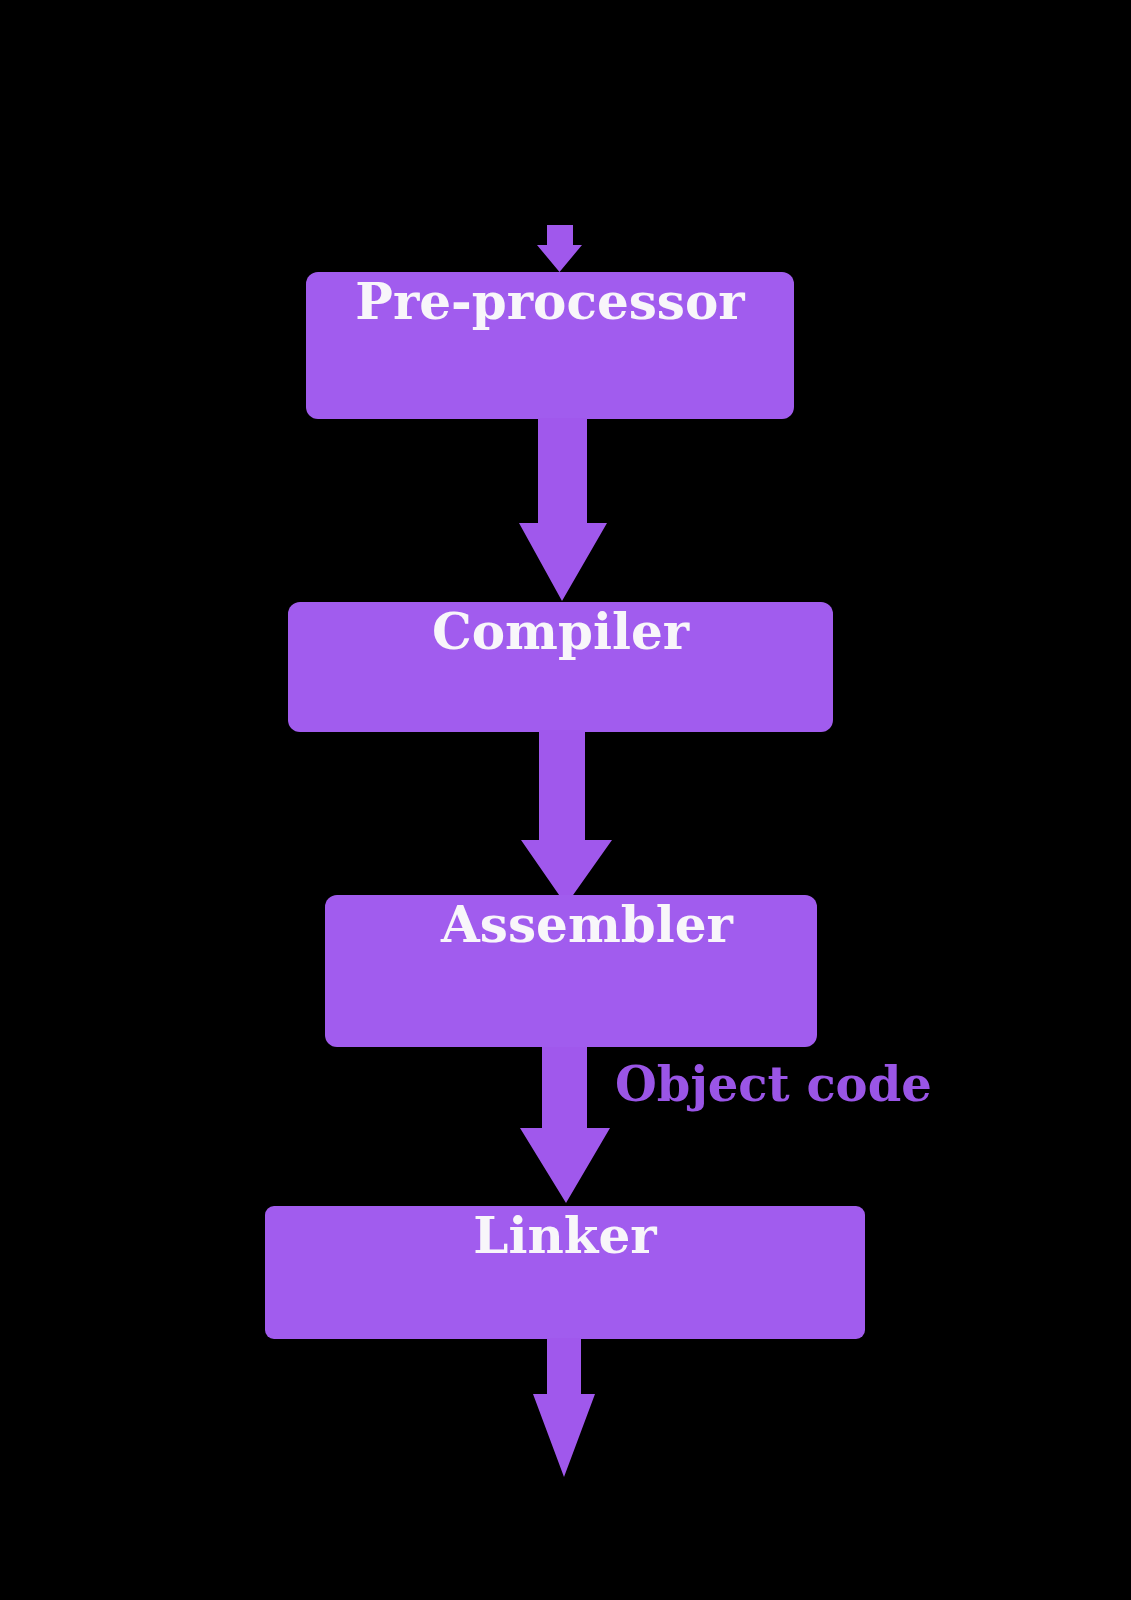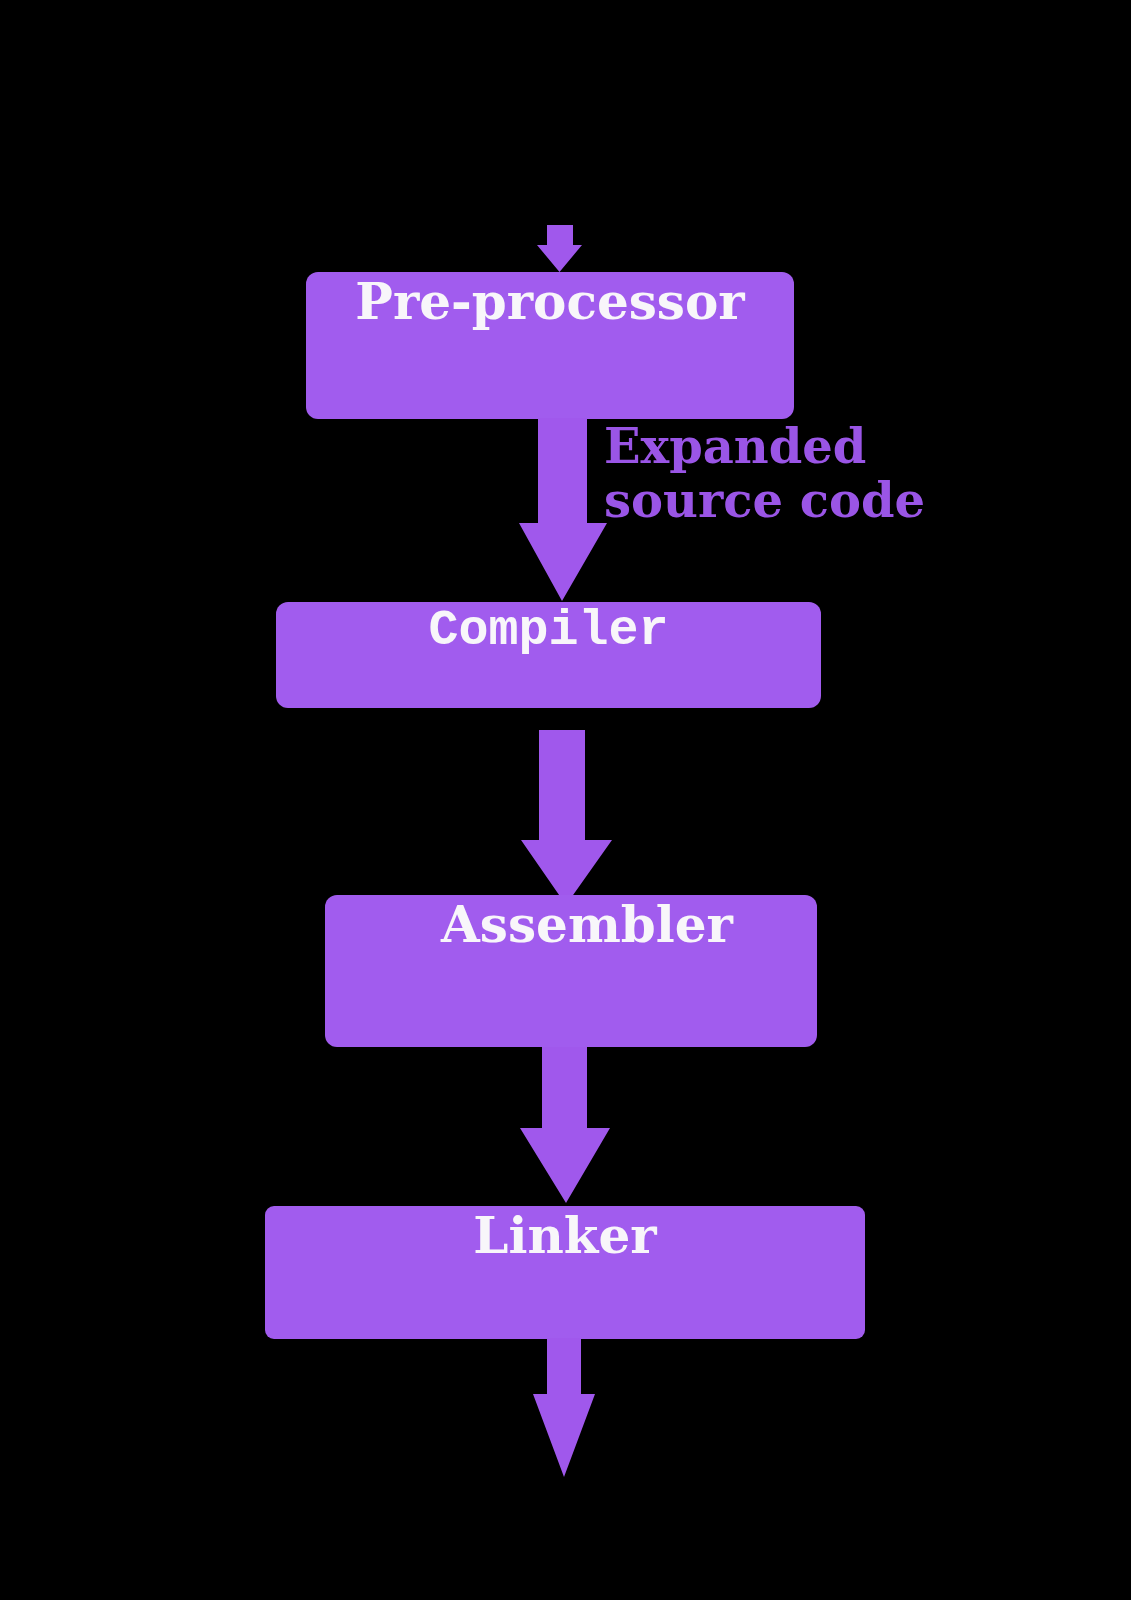--- a/index.html
+++ b/index.html
@@ -31,21 +31,21 @@
     white-space:nowrap;
   }
   .arrow{position:absolute;color:var(--arrow,#a058ec);display:block;}
 
   
   .lbl-source   {left:427px; top:184px;}
   .arrow-a      {left:537px; top:225px;}
   .box-pre      {left:306px; top:272px; width:488px; height:147px;}
   .arrow-b      {left:519px; top:418px;}
   .lbl-expanded {left:604px; top:420px; width:440px;}
-  .box-compiler {left:276px; top:602px; width:545px; height:106px;font-family:Liberation Mono, monospace;}
+  .box-compiler {left:288px; top:602px; width:545px; height:130px;}
   .arrow-c      {left:521px; top:730px;}
   .lbl-assembly {left:612px; top:740px;}
   .box-assembler{left:325px; top:895px; width:460px; height:152px;padding-left:32px;}
   .arrow-d      {left:520px; top:1047px;}
   .lbl-object   {left:615px; top:1058px;}
   .box-linker   {left:265px; top:1206px; width:600px; height:133px;border-radius:9px;}
   .arrow-e      {left:533px; top:1338px;}
   .lbl-exec     {left:391px; top:1462px;}
 </style>
 </head>
@@ -59,39 +59,39 @@
   </svg>
 
   <div class="node box-pre">
     <span class="node-label">Pre-processor</span>
   </div>
 
   <svg class="arrow arrow-b" width="88" height="183" viewBox="0 0 88 183">
     <polygon fill="currentColor" points="19,0 68,0 68,105 88,105 43,183 0,105 19,105"></polygon>
   </svg>
 
-  <div class="flow-label wrap lbl-expanded">Expanded source code</div>
 
   <div class="node box-compiler">
     <span class="node-label">Compiler</span>
   </div>
 
   <svg class="arrow arrow-c" width="91" height="175" viewBox="0 0 91 175">
     <polygon fill="currentColor" points="18,0 64,0 64,110 91,110 45,175 0,110 18,110"></polygon>
   </svg>
 
 
   <div class="node box-assembler">
     <span class="node-label">Assembler</span>
   </div>
 
   <svg class="arrow arrow-d" width="90" height="156" viewBox="0 0 90 156">
     <polygon fill="currentColor" points="22,0 67,0 67,81 90,81 46,156 0,81 22,81"></polygon>
   </svg>
 
+  <div class="flow-label lbl-object">Object code</div>
 
   <div class="node box-linker">
     <span class="node-label">Linker</span>
   </div>
 
   <svg class="arrow arrow-e" width="62" height="139" viewBox="0 0 62 139">
     <polygon fill="currentColor" points="14,0 48,0 48,56 62,56 31,139 0,56 14,56"></polygon>
   </svg>
 
 

